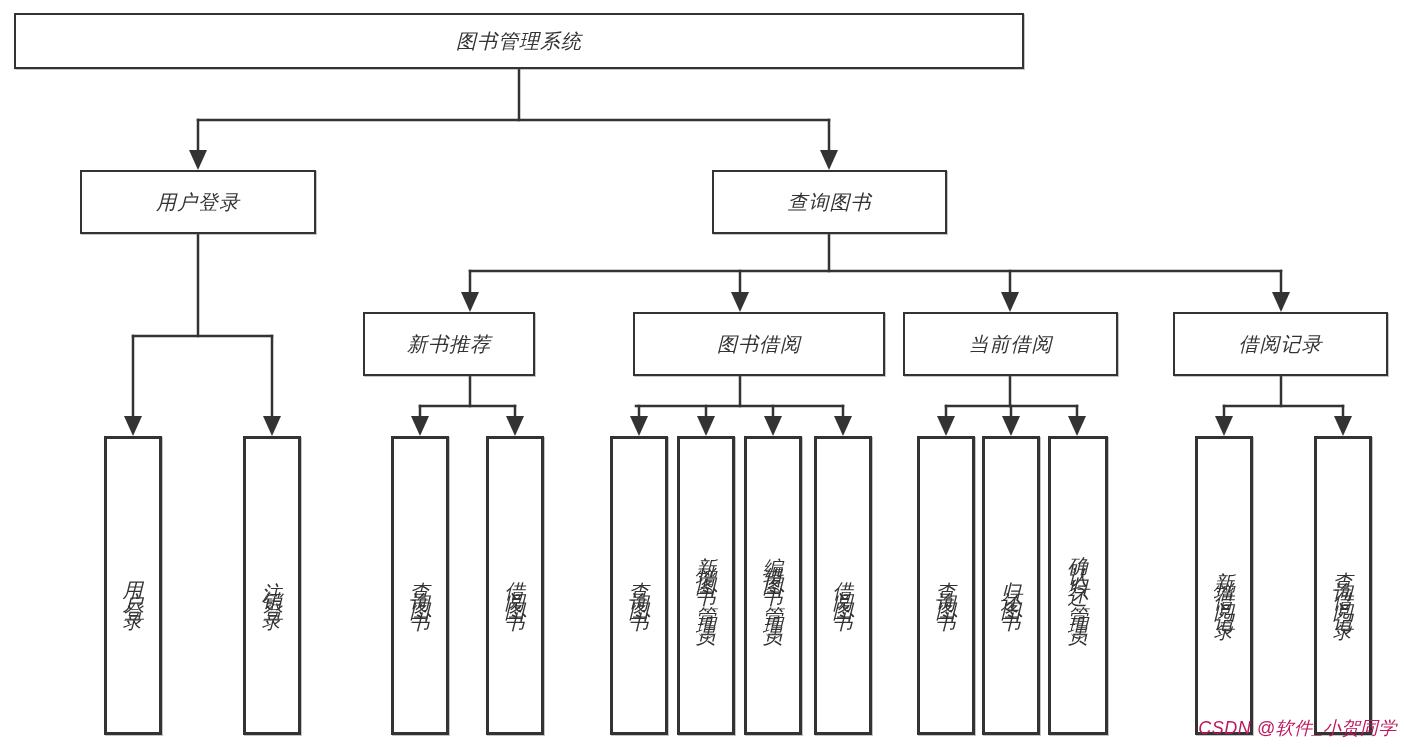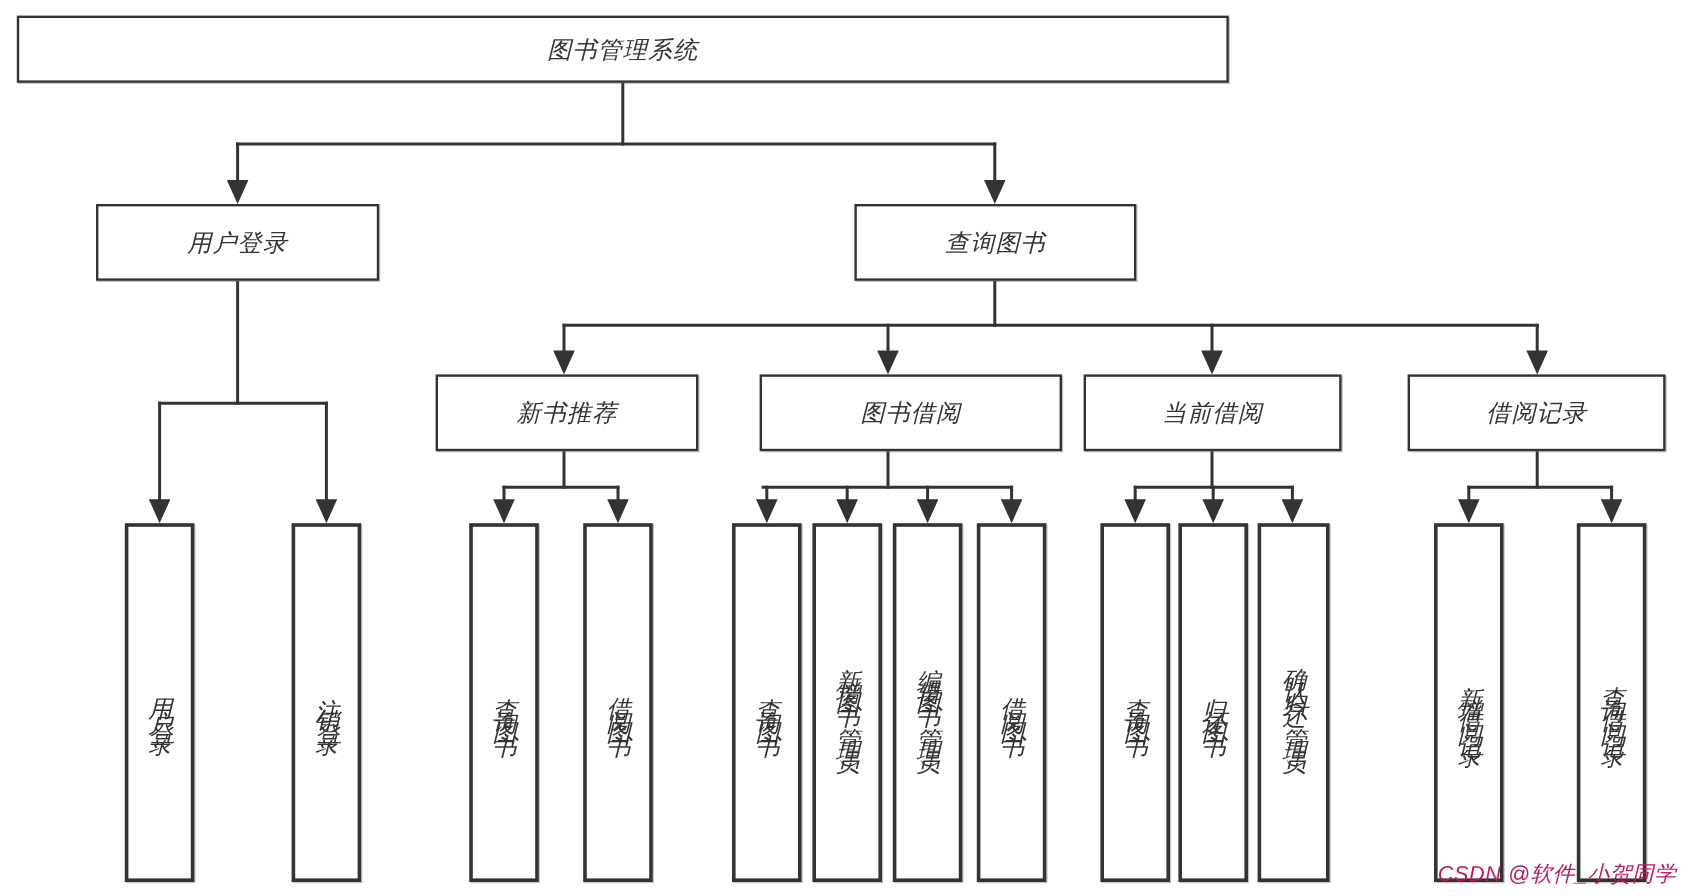--- a/index.html
+++ b/index.html
@@ -109,21 +109,21 @@
     <span>图书管理系统</span>
   </div>
 
   <div class="node" style="left:80px;top:170px;width:236px;height:64px">
     <span>用户登录</span>
   </div>
   <div class="node" style="left:712px;top:170px;width:235px;height:64px">
     <span>查询图书</span>
   </div>
 
-  <div class="node" style="left:363px;top:312px;width:219px;height:64px">
+  <div class="node" style="left:363px;top:312px;width:172px;height:64px">
     <span>新书推荐</span>
   </div>
   <div class="node" style="left:633px;top:312px;width:252px;height:64px">
     <span>图书借阅</span>
   </div>
   <div class="node" style="left:1173px;top:312px;width:215px;height:64px">
     <span>借阅记录</span>
   </div>
   <div class="node" style="left:903px;top:312px;width:215px;height:64px">
     <span>当前借阅</span>

